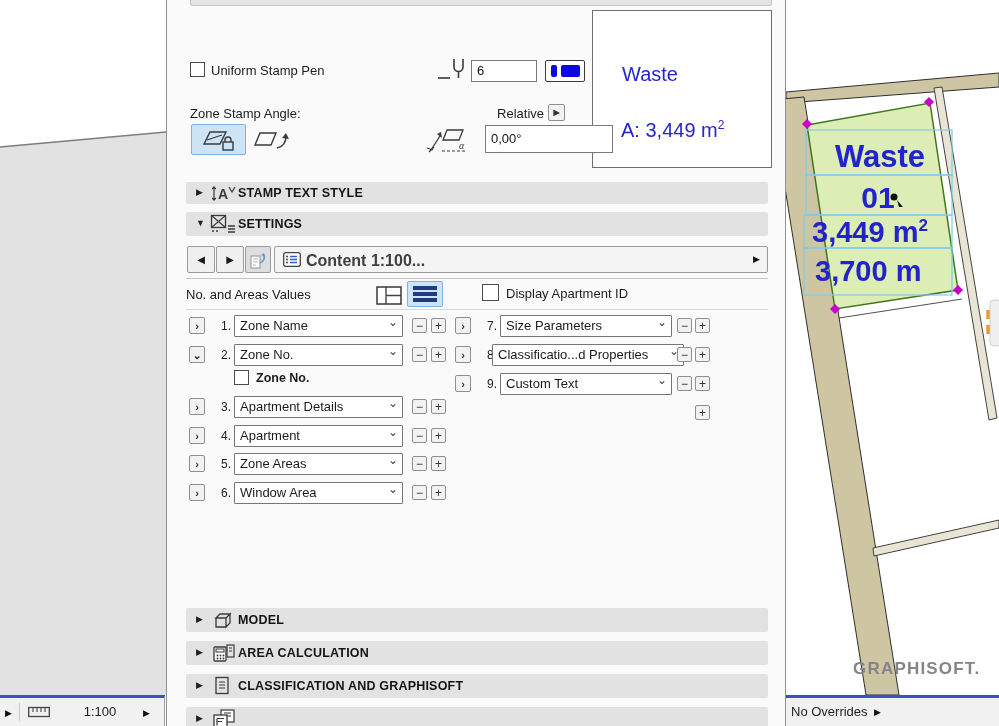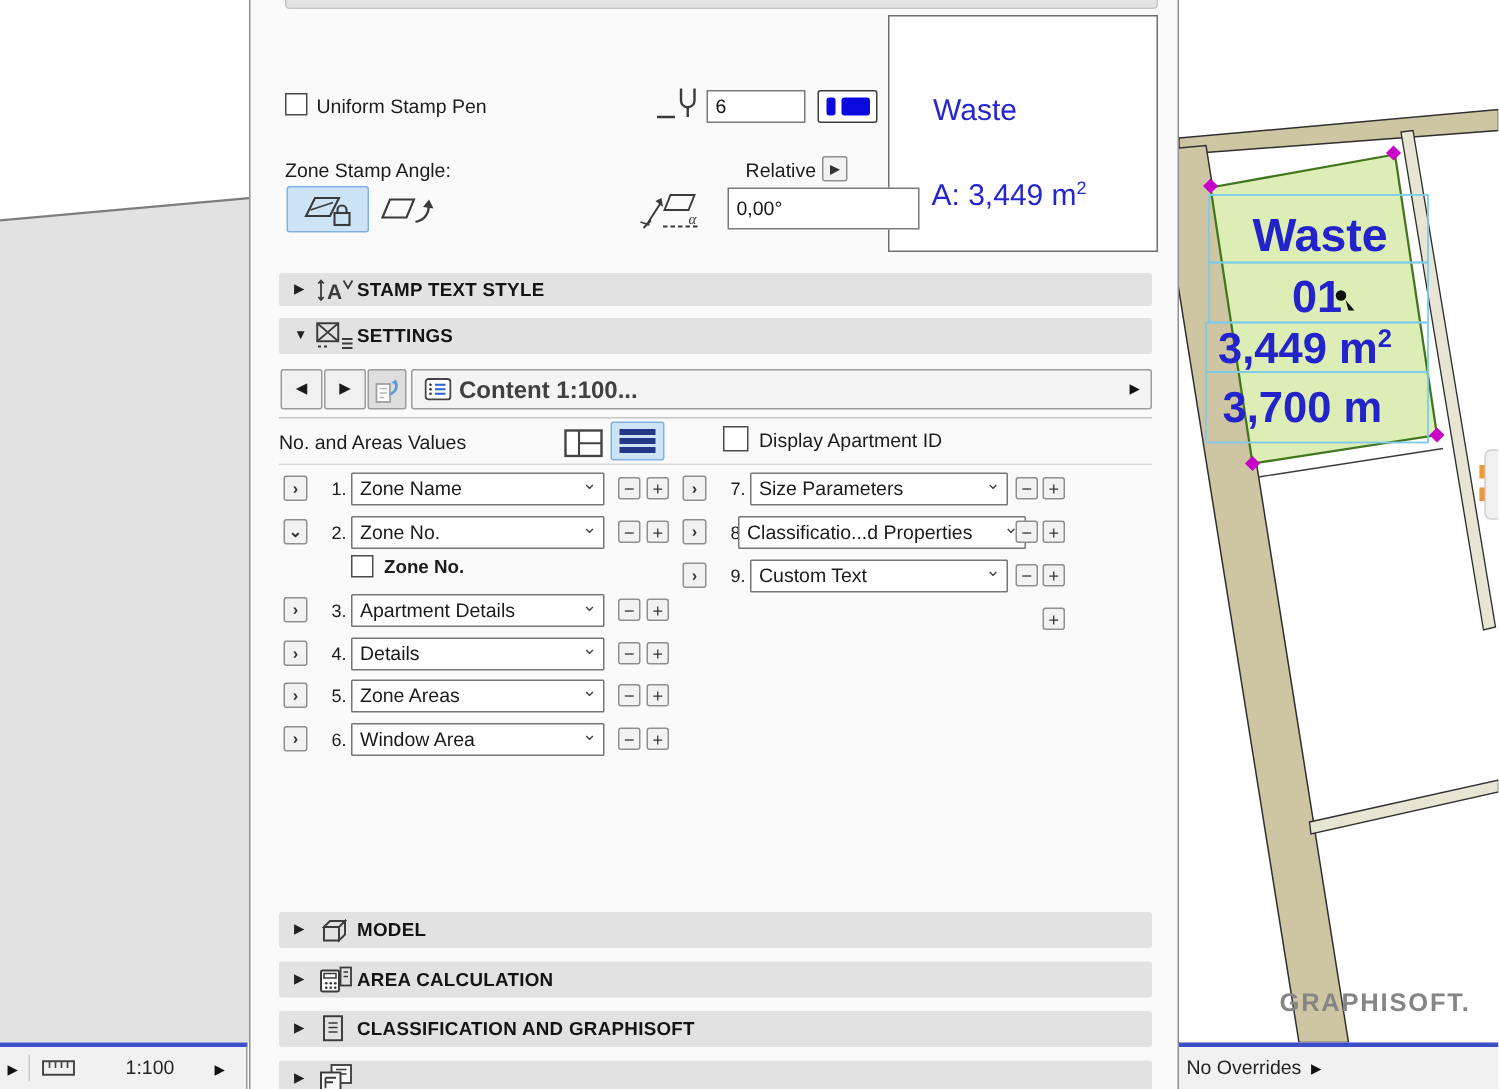--- a/index.html
+++ b/index.html
@@ -193,21 +193,21 @@
   <div class="dd" style="left:234px;top:396px;width:169px;">
     <span class="dd-label">Apartment Details</span>
     <span class="dd-caret">⌄</span>
   </div>
   <button class="sq mp" style="left:412px;top:399px;">−</button>
   <button class="sq mp" style="left:431px;top:399px;">+</button>
 
   <button class="sq" style="left:189px;top:427px;">›</button>
   <span class="rnum" style="left:213px;top:429px;">4.</span>
   <div class="dd" style="left:234px;top:425px;width:169px;">
-    <span class="dd-label">Details</span>
+    <span class="dd-label">Apartment</span>
     <span class="dd-caret">⌄</span>
   </div>
   <button class="sq mp" style="left:412px;top:428px;">−</button>
   <button class="sq mp" style="left:431px;top:428px;">+</button>
 
   <button class="sq" style="left:189px;top:455px;">›</button>
   <span class="rnum" style="left:213px;top:457px;">5.</span>
   <div class="dd" style="left:234px;top:453px;width:169px;">
     <span class="dd-label">Zone Areas</span>
     <span class="dd-caret">⌄</span>

